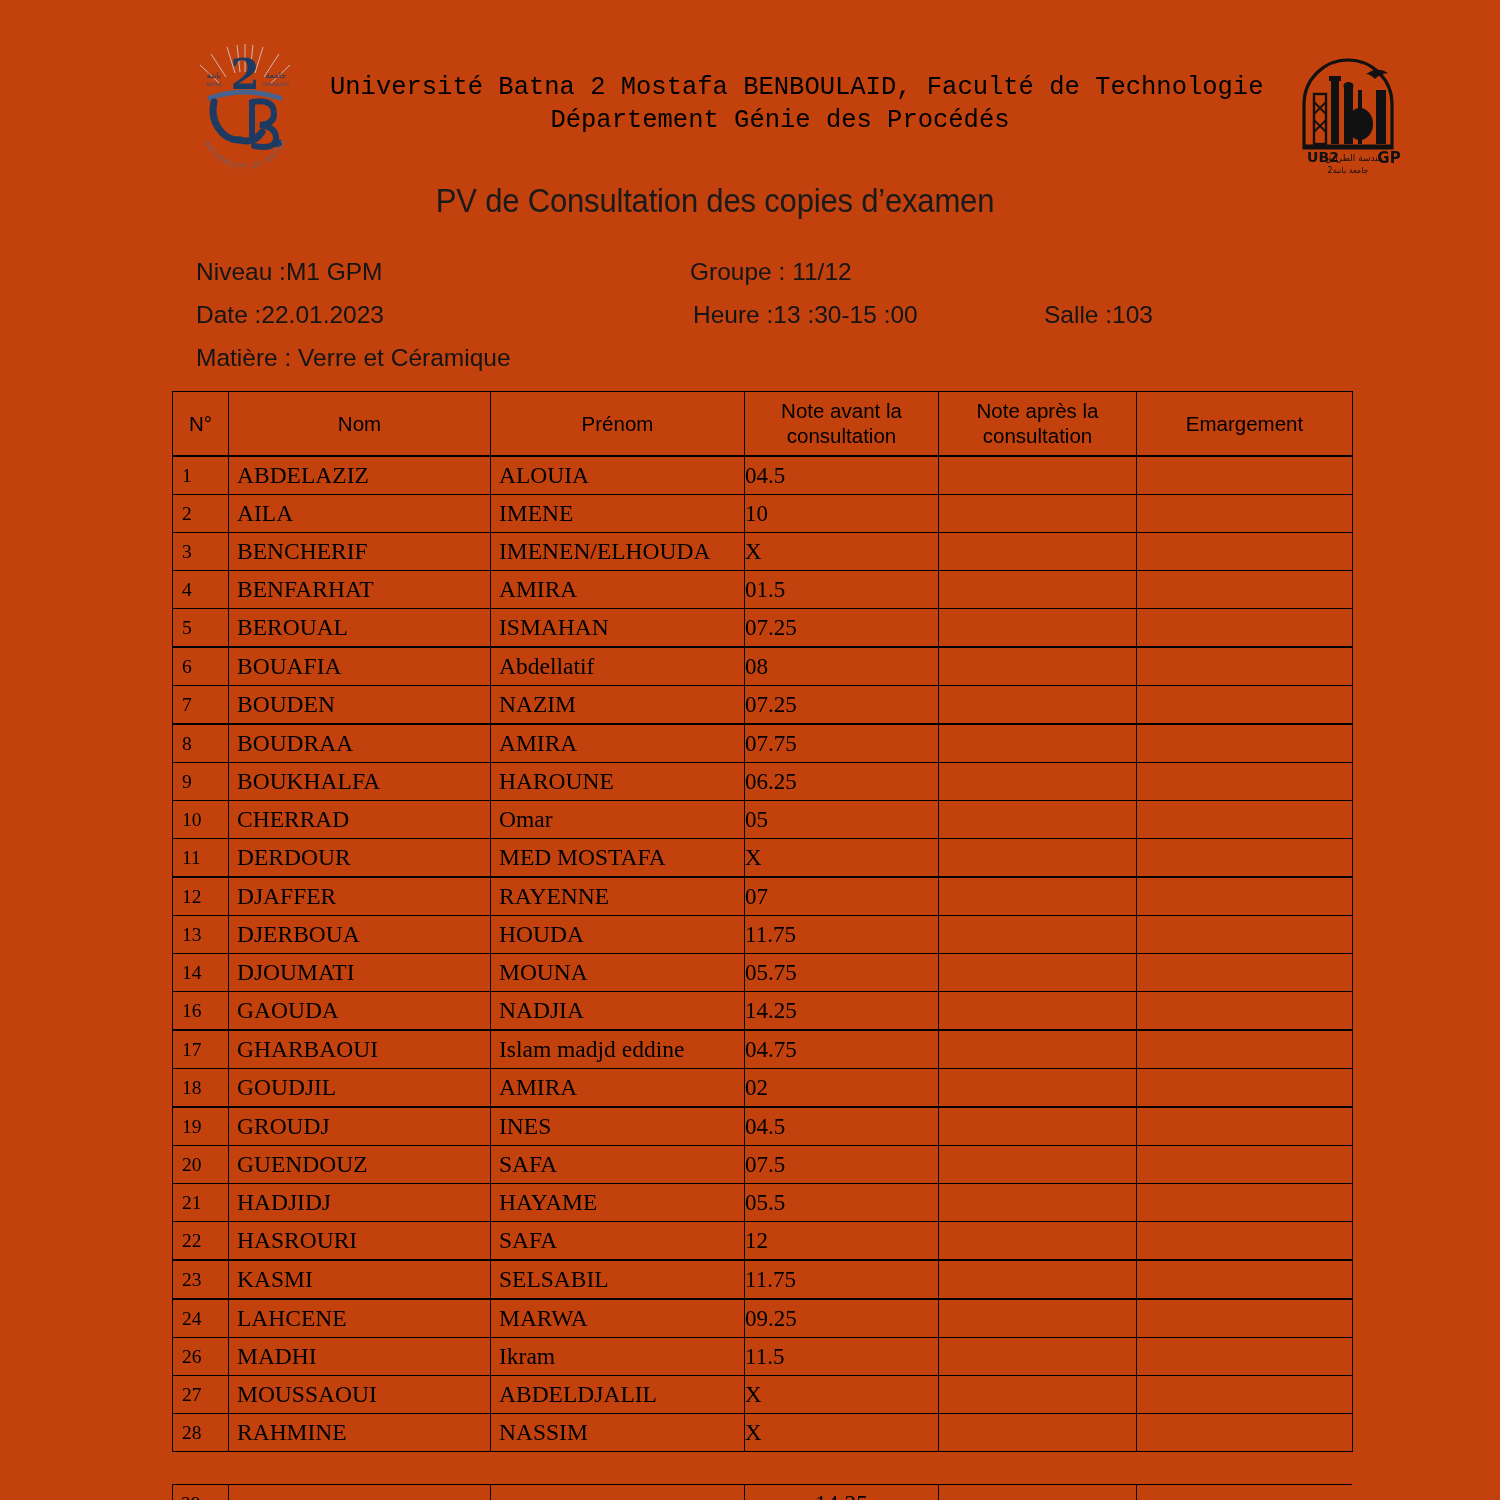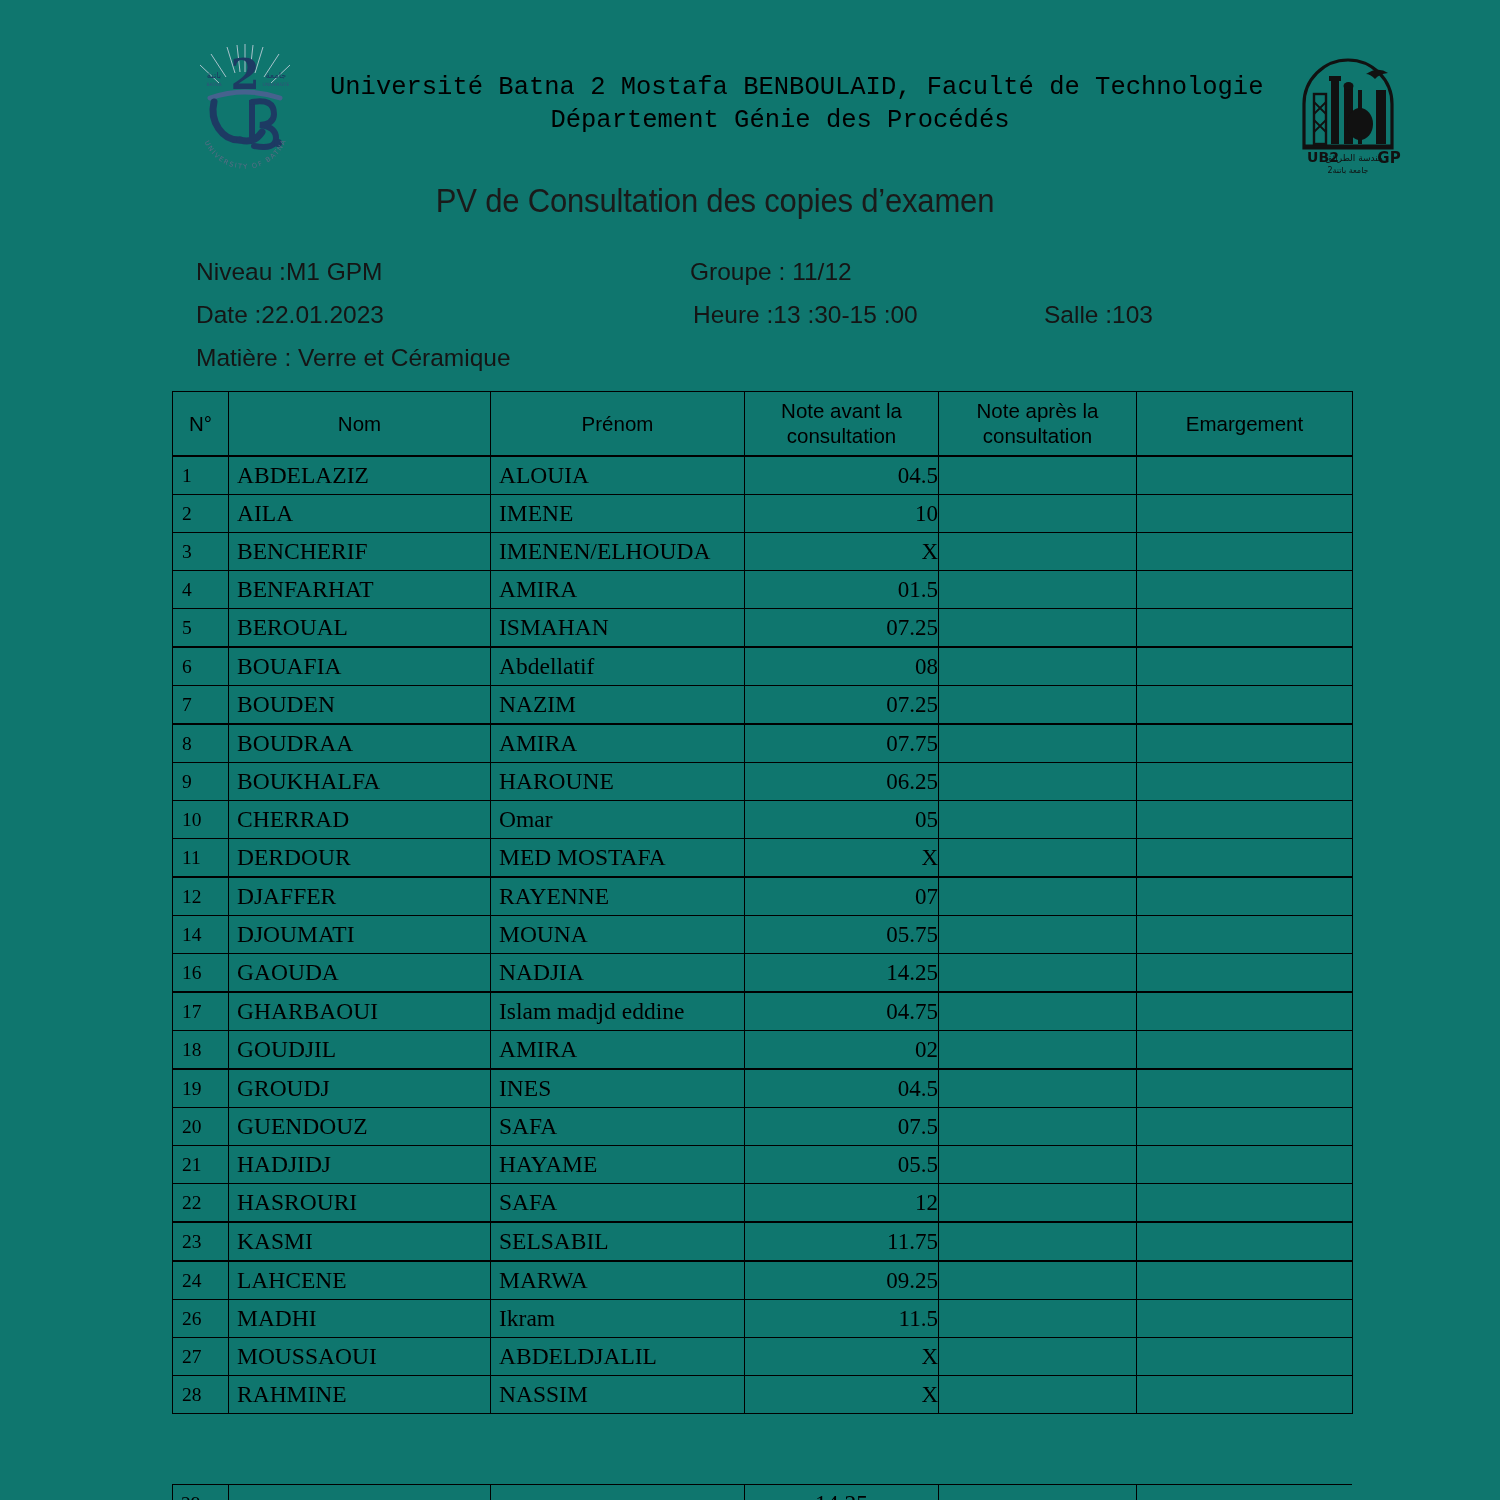--- a/index.html
+++ b/index.html
@@ -11,21 +11,21 @@
   }
   body {
     font-family: "Liberation Serif", "DejaVu Serif", serif;
     color: #000;
   }
 
   .page {
     position: relative;
     width: 1500px;
     height: 1500px;
-    background: #0f766e;
+    background: #c2410c;
   }
 
   
   .doc-header {
     position: absolute;
     left: 0; top: 38px;
     width: 1500px;
     height: 150px;
   }
   .logo-left {
@@ -130,21 +130,21 @@
     padding: 0 0 0 8px;
     white-space: nowrap;
     overflow: hidden;
   }
   table.pv tbody td.t-num {
     font-size: 19.5px;
     padding-left: 9px;
     text-align: left;
   }
   table.pv tbody td.t-note {
-    text-align: right;
+    text-align: left;
     padding: 0;
     font-size: 23px;
   }
   table.pv tbody td.t-blank { padding: 0; }
 
   
   table.pv tbody tr.heavy-top > td { border-top-width: 2.6px; }
 
   .clip-bottom {
     position: absolute;
@@ -367,20 +367,28 @@
           </tr>
           <tr class="heavy-top">
             <td class="t-num">12</td>
             <td>DJAFFER</td>
             <td>RAYENNE</td>
             <td class="t-note">07</td>
             <td class="t-blank"></td>
             <td class="t-blank"></td>
           </tr>
           <tr>
+            <td class="t-num">13</td>
+            <td>DJERBOUA</td>
+            <td>HOUDA</td>
+            <td class="t-note">11.75</td>
+            <td class="t-blank"></td>
+            <td class="t-blank"></td>
+          </tr>
+          <tr>
             <td class="t-num">14</td>
             <td>DJOUMATI</td>
             <td>MOUNA</td>
             <td class="t-note">05.75</td>
             <td class="t-blank"></td>
             <td class="t-blank"></td>
           </tr>
           <tr>
             <td class="t-num">16</td>
             <td>GAOUDA</td>

